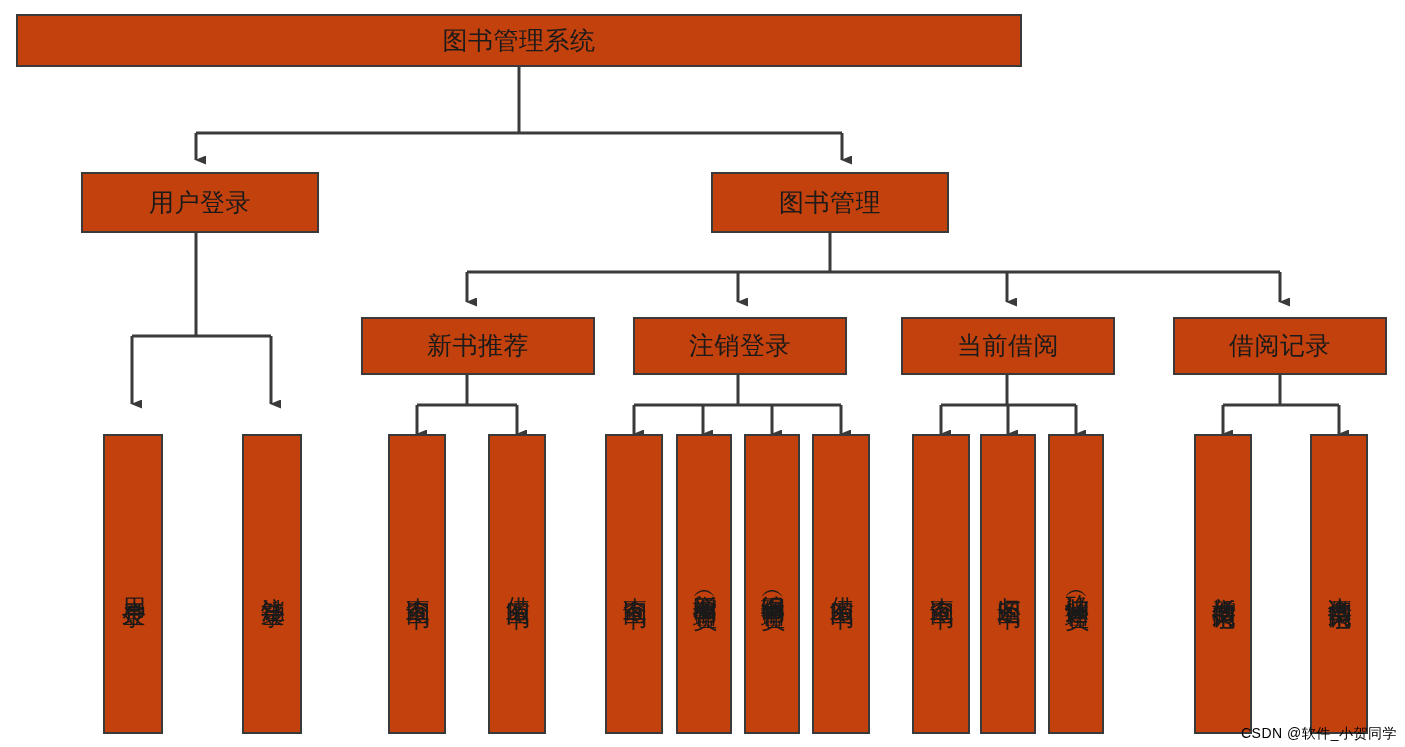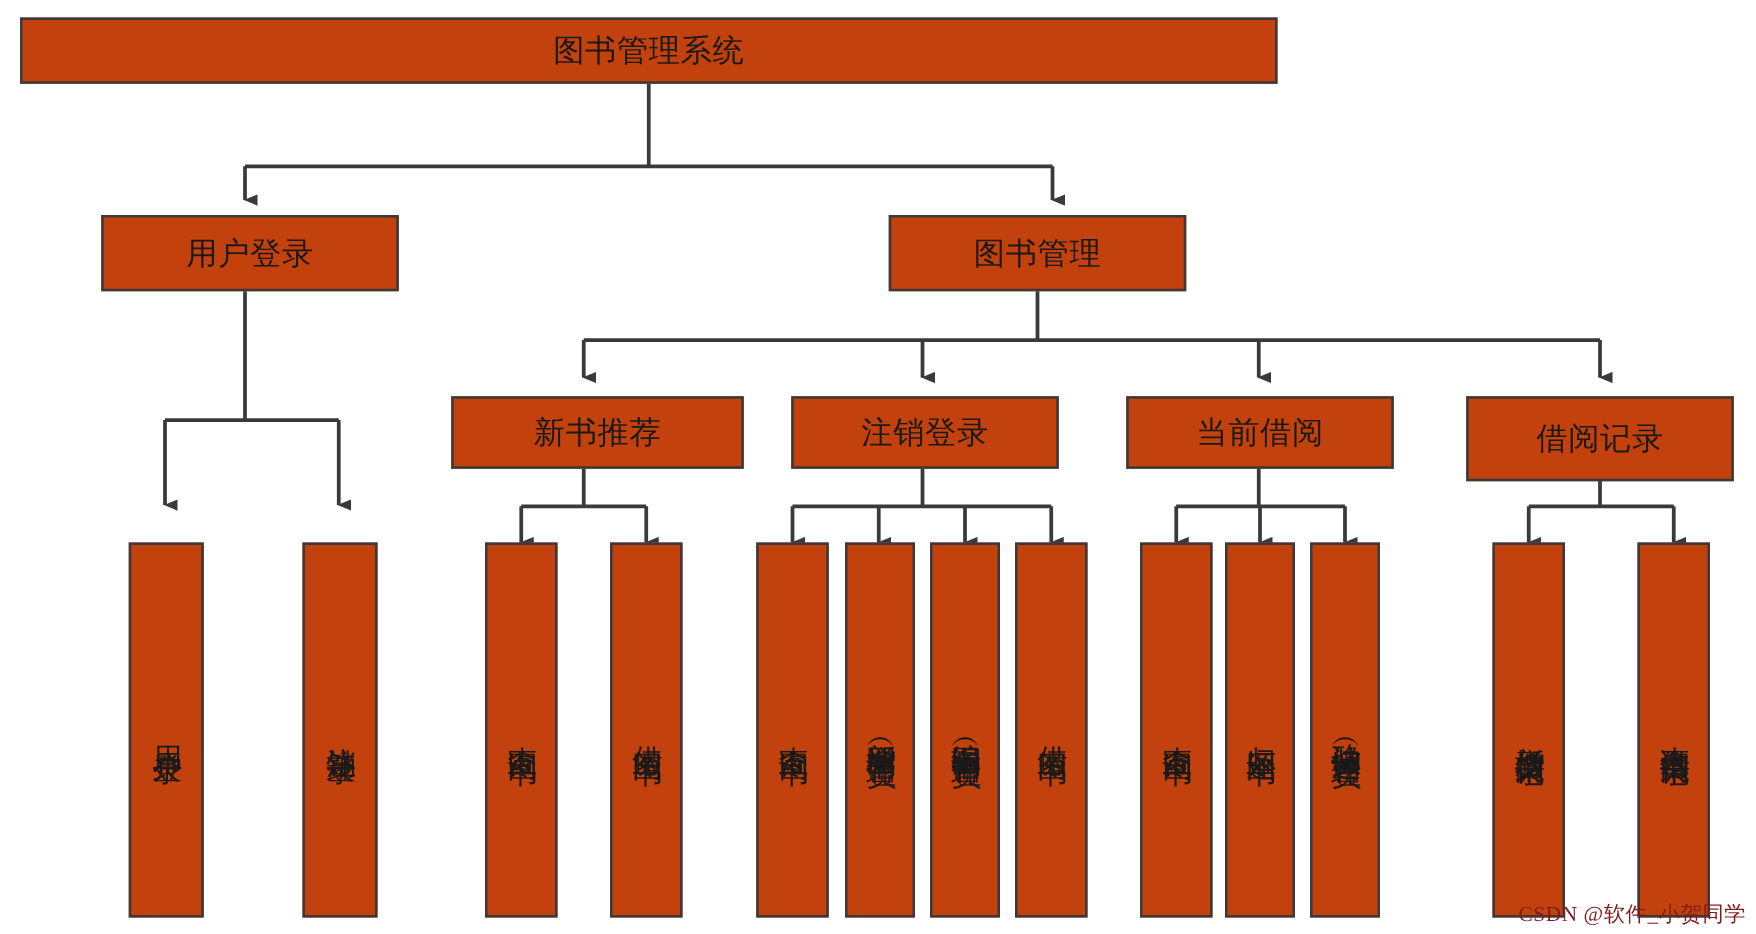--- a/index.html
+++ b/index.html
@@ -67,25 +67,25 @@
     letter-spacing: 3px;
     max-height: 100%;
   }
   .node.vert.tall-text .node-label {
     letter-spacing: 2px;
   }
   #watermark {
     position: absolute;
     right: 8px;
     bottom: 4px;
-    font-size: 17px;
-    color: #7f1d1d;
+    font-size: 14px;
+    color: #000000;
     letter-spacing: 0.5px;
     white-space: nowrap;
-    font-family: Liberation Serif, serif;
+    font-family: Liberation Sans, sans-serif;
   }
 </style>
 </head>
 <body>
 
 <div id="diagram-root">
 
   <svg id="edge-layer" viewBox="0 0 1405 747" width="1405" height="747" xmlns="http://www.w3.org/2000/svg">
     <defs>
       <marker id="arrowhead" markerWidth="9" markerHeight="11" refX="4.5" refY="10" orient="auto" markerUnits="userSpaceOnUse">
@@ -153,21 +153,21 @@
   </div>
 
   <div class="node horiz" style="left:633px; top:317px; width:214px; height:58px;">
     <span class="node-label">注销登录</span>
   </div>
 
   <div class="node horiz" style="left:901px; top:317px; width:214px; height:58px;">
     <span class="node-label">当前借阅</span>
   </div>
 
-  <div class="node horiz" style="left:1173px; top:317px; width:214px; height:68px;">
+  <div class="node horiz" style="left:1173px; top:317px; width:214px; height:58px;">
     <span class="node-label">借阅记录</span>
   </div>
 
   <div class="node vert" style="left:103px; top:434px; width:60px; height:300px;">
     <span class="node-label">用户登录</span>
   </div>
 
   <div class="node vert" style="left:242px; top:434px; width:60px; height:300px;">
     <span class="node-label">注销登录</span>
   </div>

